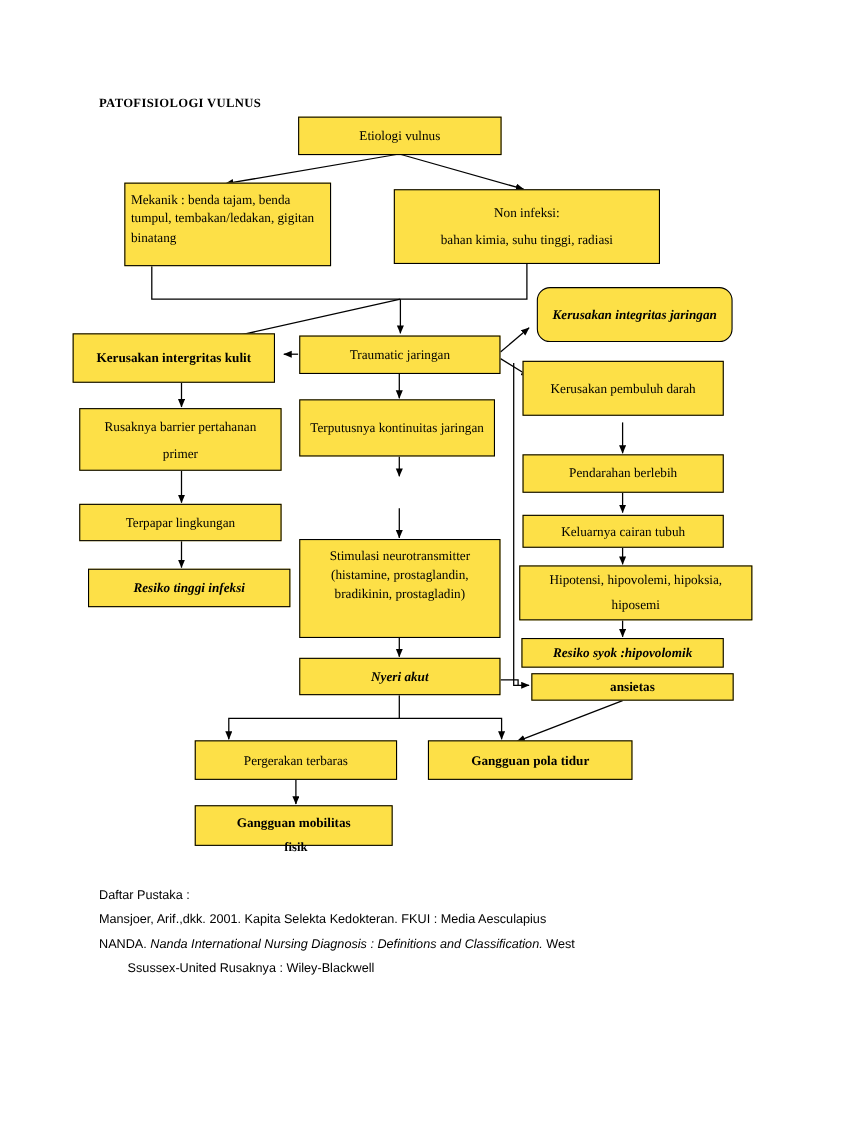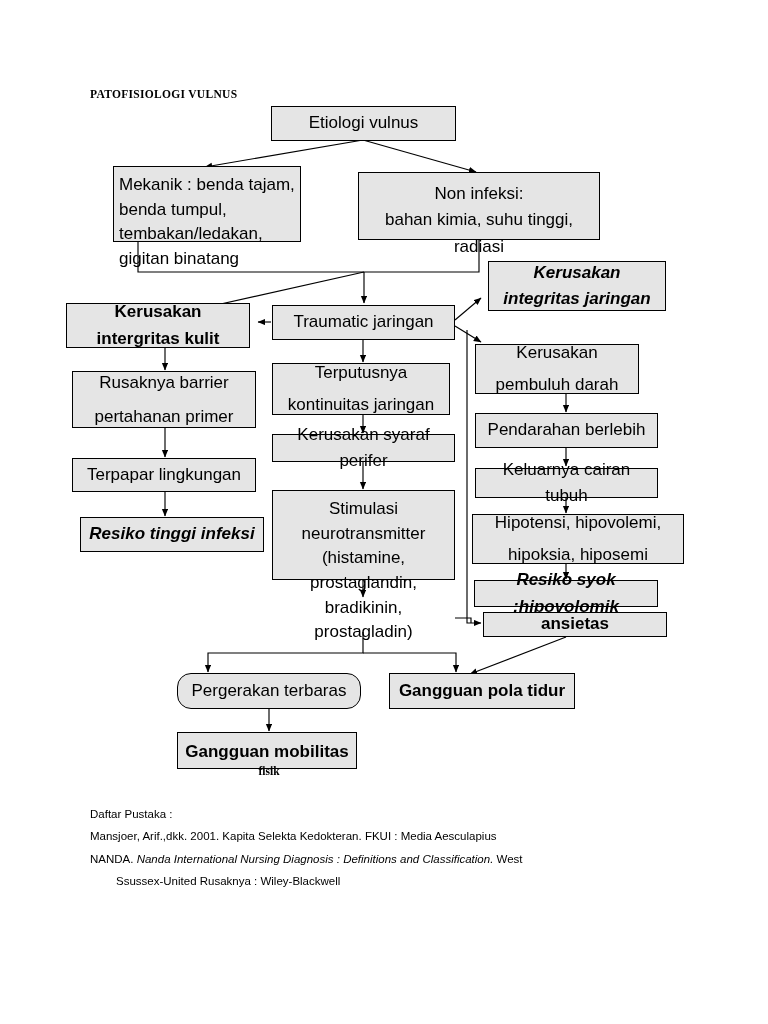--- a/index.html
+++ b/index.html
@@ -39,23 +39,23 @@
     letter-spacing: 0.3px;
     left: 90px;
     top: 88px;
     white-space: nowrap;
   }
 
   .node {
     position: absolute;
     box-sizing: border-box;
     border: 1px solid #000000;
-    background: #e5e5e5;
-    font-family: Liberation Sans, sans-serif;
-    font-size: 17px;
+    background: #fde047;
+    font-family: Liberation Serif, serif;
+    font-size: 12px;
     line-height: 1.55;
     display: flex;
     align-items: center;
     justify-content: center;
     text-align: center;
     padding: 2px 5px;
     z-index: 2;
   }
   .node .inner { width: 100%; }
 
@@ -154,51 +154,48 @@
 
   <div class="node left-align top-align" style="left:113px; top:166px; width:188px; height:76px; line-height:1.45;">
     <span class="inner">Mekanik :  benda tajam, benda tumpul, tembakan/ledakan, gigitan binatang</span>
   </div>
 
   <div class="node" style="left:358px; top:172px; width:242px; height:68px; flex-direction:column; justify-content:space-around; padding:8px 5px;">
     <span>Non infeksi:</span>
     <span>bahan kimia, suhu tinggi, radiasi</span>
   </div>
 
-  <div class="node bolditalic" style="left:488px; top:261px; width:178px; height:50px;">
+  <div class="node bolditalic" style="left:488px; top:261px; width:178px; height:50px;border-radius:12px;">
     <span class="inner">Kerusakan integritas jaringan</span>
   </div>
 
   <div class="node bold" style="left:66px; top:303px; width:184px; height:45px;">
     <span class="inner">Kerusakan intergritas kulit</span>
   </div>
 
   <div class="node" style="left:272px; top:305px; width:183px; height:35px;">
     <span class="inner">Traumatic jaringan</span>
   </div>
 
-  <div class="node" style="left:475px; top:344px; width:164px; height:50px; line-height:1.9;text-align:center;">
+  <div class="node" style="left:475px; top:328px; width:183px; height:50px; line-height:1.9;text-align:center;">
     <span class="inner">Kerusakan pembuluh darah</span>
   </div>
 
   <div class="node" style="left:72px; top:371px; width:184px; height:57px; line-height:2.0;">
     <span class="inner">Rusaknya barrier pertahanan primer</span>
   </div>
 
   <div class="node" style="left:272px; top:363px; width:178px; height:52px; line-height:1.9;">
     <span class="inner">Terputusnya kontinuitas jaringan</span>
   </div>
 
   <div class="node" style="left:475px; top:413px; width:183px; height:35px;">
     <span class="inner">Pendarahan berlebih</span>
   </div>
 
-  <div class="node" style="left:272px; top:434px; width:183px; height:28px;">
-    <span class="inner">Kerusakan syaraf perifer</span>
-  </div>
 
   <div class="node" style="left:72px; top:458px; width:184px; height:34px;">
     <span class="inner">Terpapar lingkungan</span>
   </div>
 
   <div class="node" style="left:475px; top:468px; width:183px; height:30px;">
     <span class="inner">Keluarnya cairan tubuh</span>
   </div>
 
   <div class="node top-align" style="left:272px; top:490px; width:183px; height:90px; line-height:1.45;">
@@ -210,26 +207,29 @@
   </div>
 
   <div class="node bolditalic" style="left:80px; top:517px; width:184px; height:35px;">
     <span class="inner">Resiko tinggi infeksi</span>
   </div>
 
   <div class="node bolditalic" style="left:474px; top:580px; width:184px; height:27px;">
     <span class="inner">Resiko syok :hipovolomik</span>
   </div>
 
+  <div class="node bolditalic" style="left:272px; top:598px; width:183px; height:34px;">
+    <span class="inner">Nyeri akut</span>
+  </div>
 
   <div class="node bold" style="left:483px; top:612px; width:184px; height:25px;">
     <span class="inner">ansietas</span>
   </div>
 
-  <div class="node" style="left:177px; top:673px; width:184px; height:36px;border-radius:14px;">
+  <div class="node" style="left:177px; top:673px; width:184px; height:36px;">
     <span class="inner">Pergerakan terbaras</span>
   </div>
 
   <div class="node bold" style="left:389px; top:673px; width:186px; height:36px;">
     <span class="inner">Gangguan pola tidur</span>
   </div>
 
   <div class="node bold" style="left:177px; top:732px; width:180px; height:37px; align-items:flex-start; padding-top:6px;">
     <span class="inner">Gangguan mobilitas</span>
   </div>

